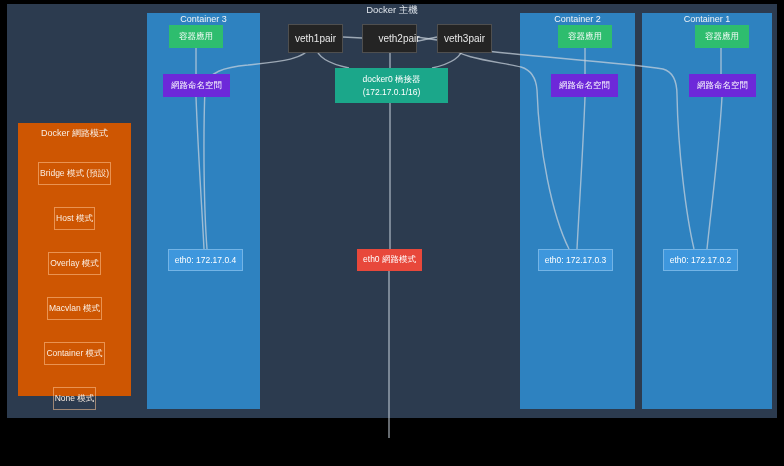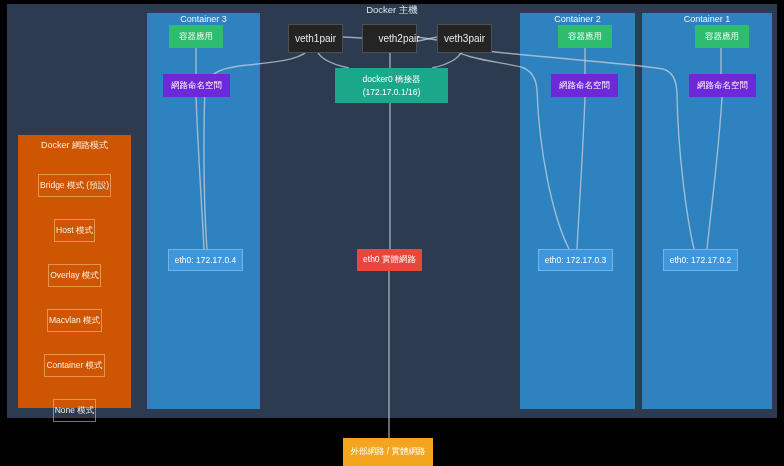--- a/index.html
+++ b/index.html
@@ -17,21 +17,21 @@
   #lines-svg{position:absolute;left:0;top:0;width:784px;height:466px;pointer-events:none;}
   .node{position:absolute;display:flex;align-items:center;justify-content:center;
         font-size:8.5px;text-align:center;box-sizing:border-box;}
   .app-box{width:54px;height:23px;top:25px;background:#2ebd6e;}
   .ns-box{width:67px;height:23px;top:74px;background:#6d28d9;}
   .veth-box{width:55px;height:29px;top:24px;background:#242424;border:1px solid #4f4f4f;color:#e8e8e8;font-size:10px;}
   .eth-box{width:75px;height:22px;top:249px;background:#3e97dd;border:1px solid rgba(255,255,255,0.28);font-size:8.5px;}
   #bridge-box{left:335px;top:68px;width:113px;height:35px;background:#1ba78a;flex-direction:column;line-height:1.5;}
   #hostnic-box{left:357px;top:249px;width:65px;height:22px;background:#e8483b;}
   #external-box{left:343px;top:438px;width:90px;height:28px;background:#f3a51d;color:#fff;}
-  #modes-panel{position:absolute;left:18px;top:135px;width:113px;height:273px;background:#ce5602;
+  #modes-panel{position:absolute;left:18px;top:123px;width:113px;height:273px;background:#ce5602;
                display:flex;flex-direction:column;align-items:center;}
   #modes-title{font-size:9px;margin-top:4px;color:#f7ede4;}
   .mode-item{margin-top:22px;height:21px;line-height:21px;padding:0 1px;
              border:1px solid rgba(255,198,150,0.55);font-size:8.5px;color:#fbeee2;white-space:nowrap;}
   .mode-item:first-of-type{margin-top:5px;}
 </style>
 </head>
 <body>
 
 <div id="stage">
@@ -83,23 +83,22 @@
 
   <div class="node" id="bridge-box">
     <span>docker0 橋接器</span>
     <span>(172.17.0.1/16)</span>
   </div>
 
   <div class="node eth-box" style="left:168px;">eth0: 172.17.0.4</div>
   <div class="node eth-box" style="left:538px;">eth0: 172.17.0.3</div>
   <div class="node eth-box" style="left:663px;">eth0: 172.17.0.2</div>
 
-  <div class="node" id="hostnic-box">eth0 實體網路</div>
+  <div class="node" id="hostnic-box">eth0 網路模式</div>
 
-  <div class="node" id="external-box">外部網路 / 實體網路</div>
 
   <div id="modes-panel">
     <div id="modes-title">Docker 網路模式</div>
     <div class="mode-item">Bridge 模式 (預設)</div>
     <div class="mode-item">Host 模式</div>
     <div class="mode-item">Overlay 模式</div>
     <div class="mode-item">Macvlan 模式</div>
     <div class="mode-item">Container 模式</div>
     <div class="mode-item">None 模式</div>
   </div>

